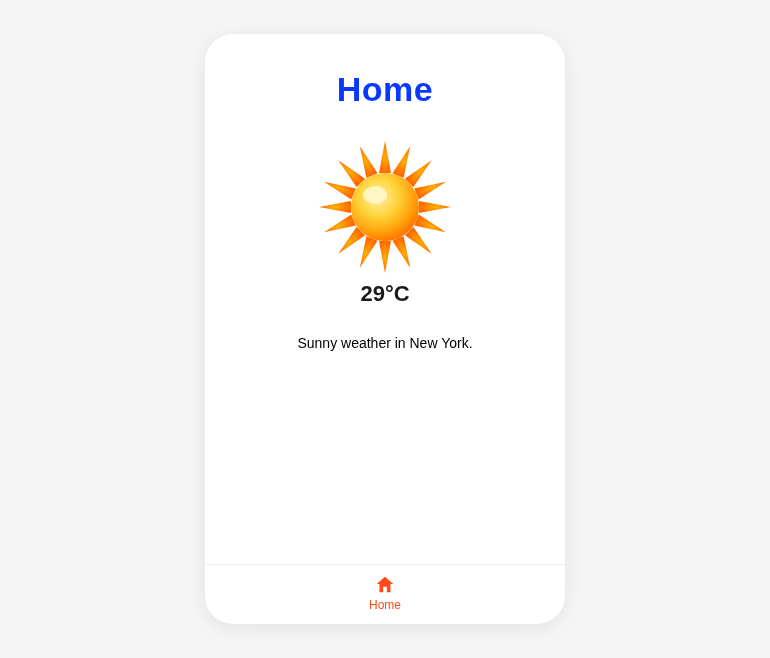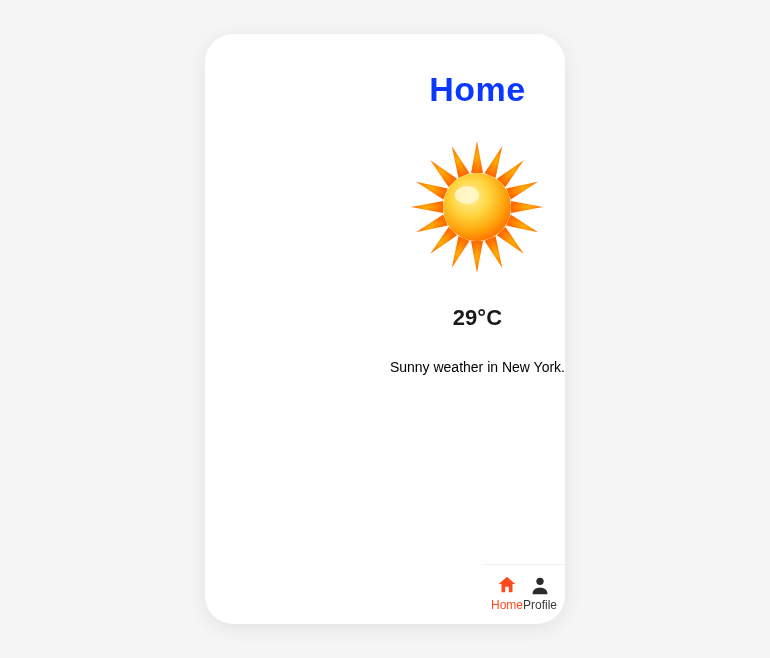--- a/index.html
+++ b/index.html
@@ -15,21 +15,20 @@
     .phone-frame {
       width: 360px;
       height: 590px;
       background: #ffffff;
       border-radius: 28px;
       box-shadow: 0 4px 20px rgba(0,0,0,0.08);
       display: flex;
       flex-direction: column;
       overflow: hidden;
       position: relative;
-      align-items: flex-end;
     }
     .content {
       flex: 1;
       display: flex;
       flex-direction: column;
       align-items: center;
       padding-top: 36px;
     }
     .page-title {
       color: #0a38ff;
@@ -39,21 +38,21 @@
     }
     .weather-icon-wrap {
       margin-top: 28px;
       width: 140px;
       height: 140px;
       display: flex;
       align-items: center;
       justify-content: center;
     }
     .temperature {
-      margin-top: 28px;
+      margin-top: 4px;
       font-size: 22px;
       font-weight: 700;
       color: #1a1a1a;
     }
     .description {
       margin-top: 28px;
       font-size: 14px;
       color: #000000;
     }
     .tabbar {
@@ -139,24 +138,15 @@
     <div class="tab active">
       <span>
         <svg width="22" height="22" viewBox="0 0 24 24" fill="#ff4a1c">
           <path d="M12 3 L3 11 H6 V20 H10 V14 H14 V20 H18 V11 H21 Z"></path>
         </svg>
       </span>
       <span class="tab-label">Home</span>
     </div>
 
 
-    <div class="tab">
-      <span>
-        <svg width="22" height="22" viewBox="0 0 24 24" fill="#2b2b2b">
-          <circle cx="12" cy="8" r="4"></circle>
-          <path d="M4 21c0-4 4-6 8-6s8 2 8 6v1H4z"></path>
-        </svg>
-      </span>
-      <span class="tab-label">Profile</span>
-    </div>
 
   </div>
 </div>
 
 </body></html>

